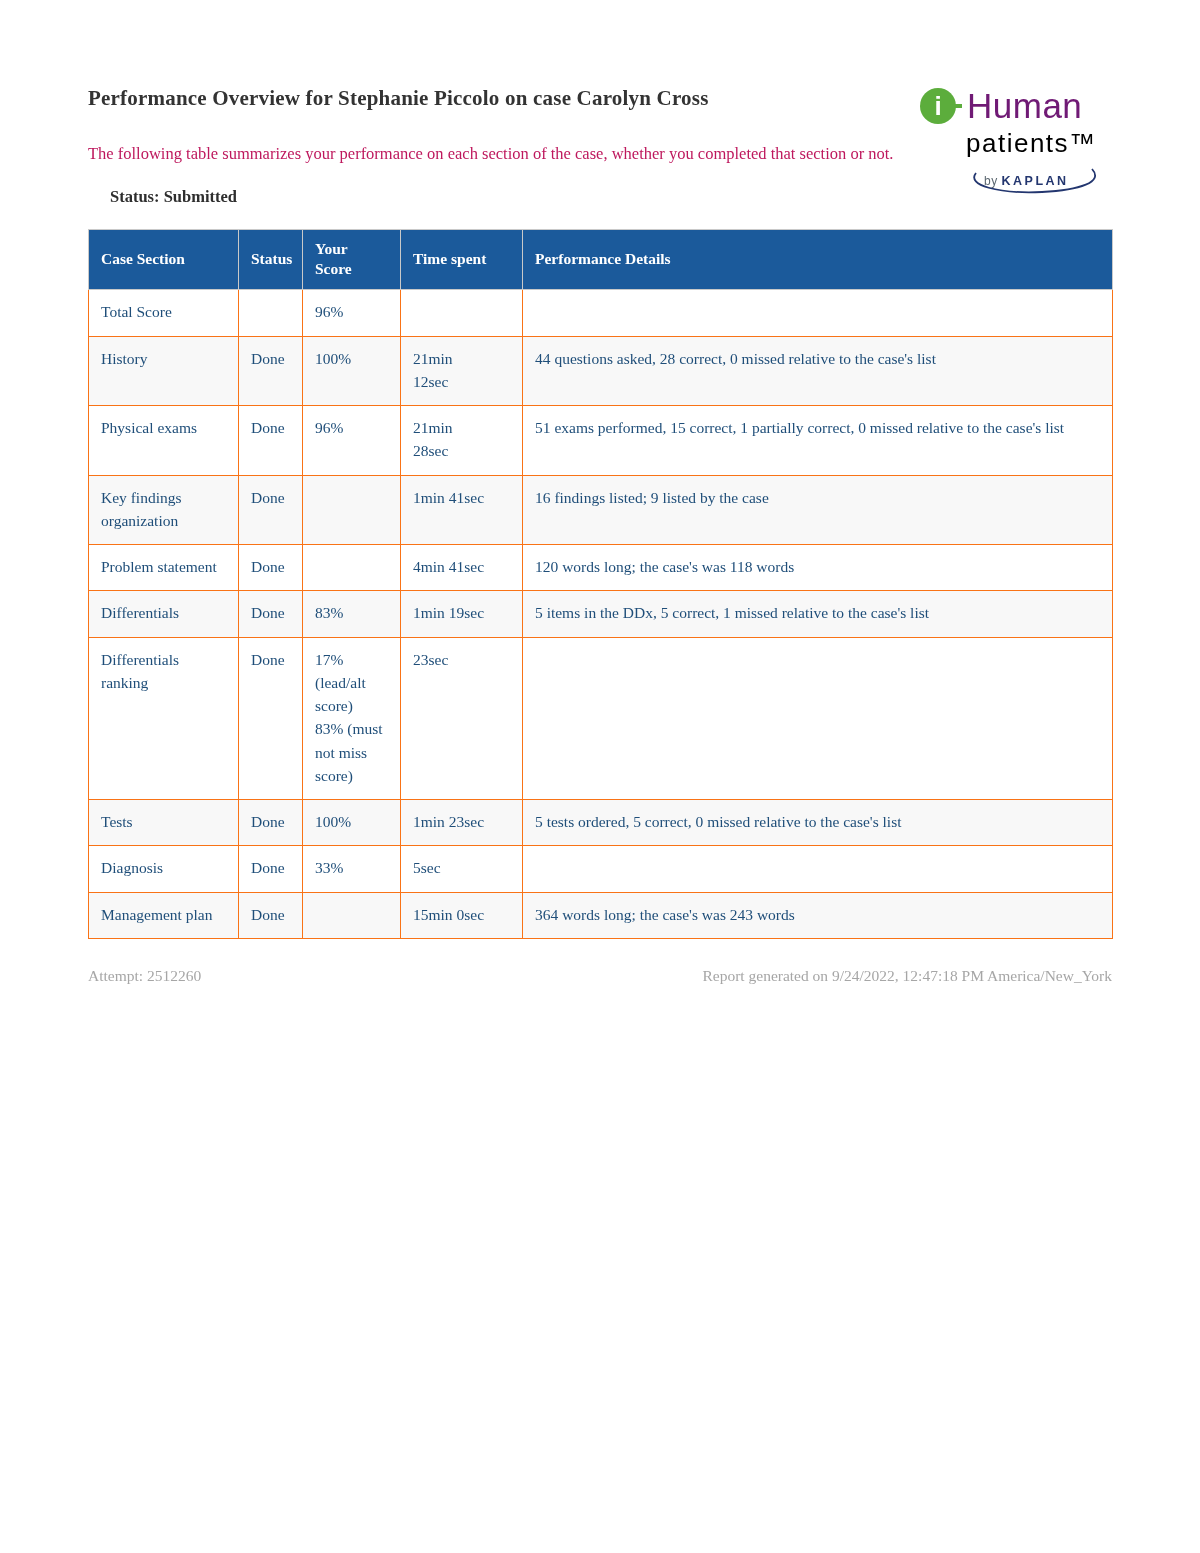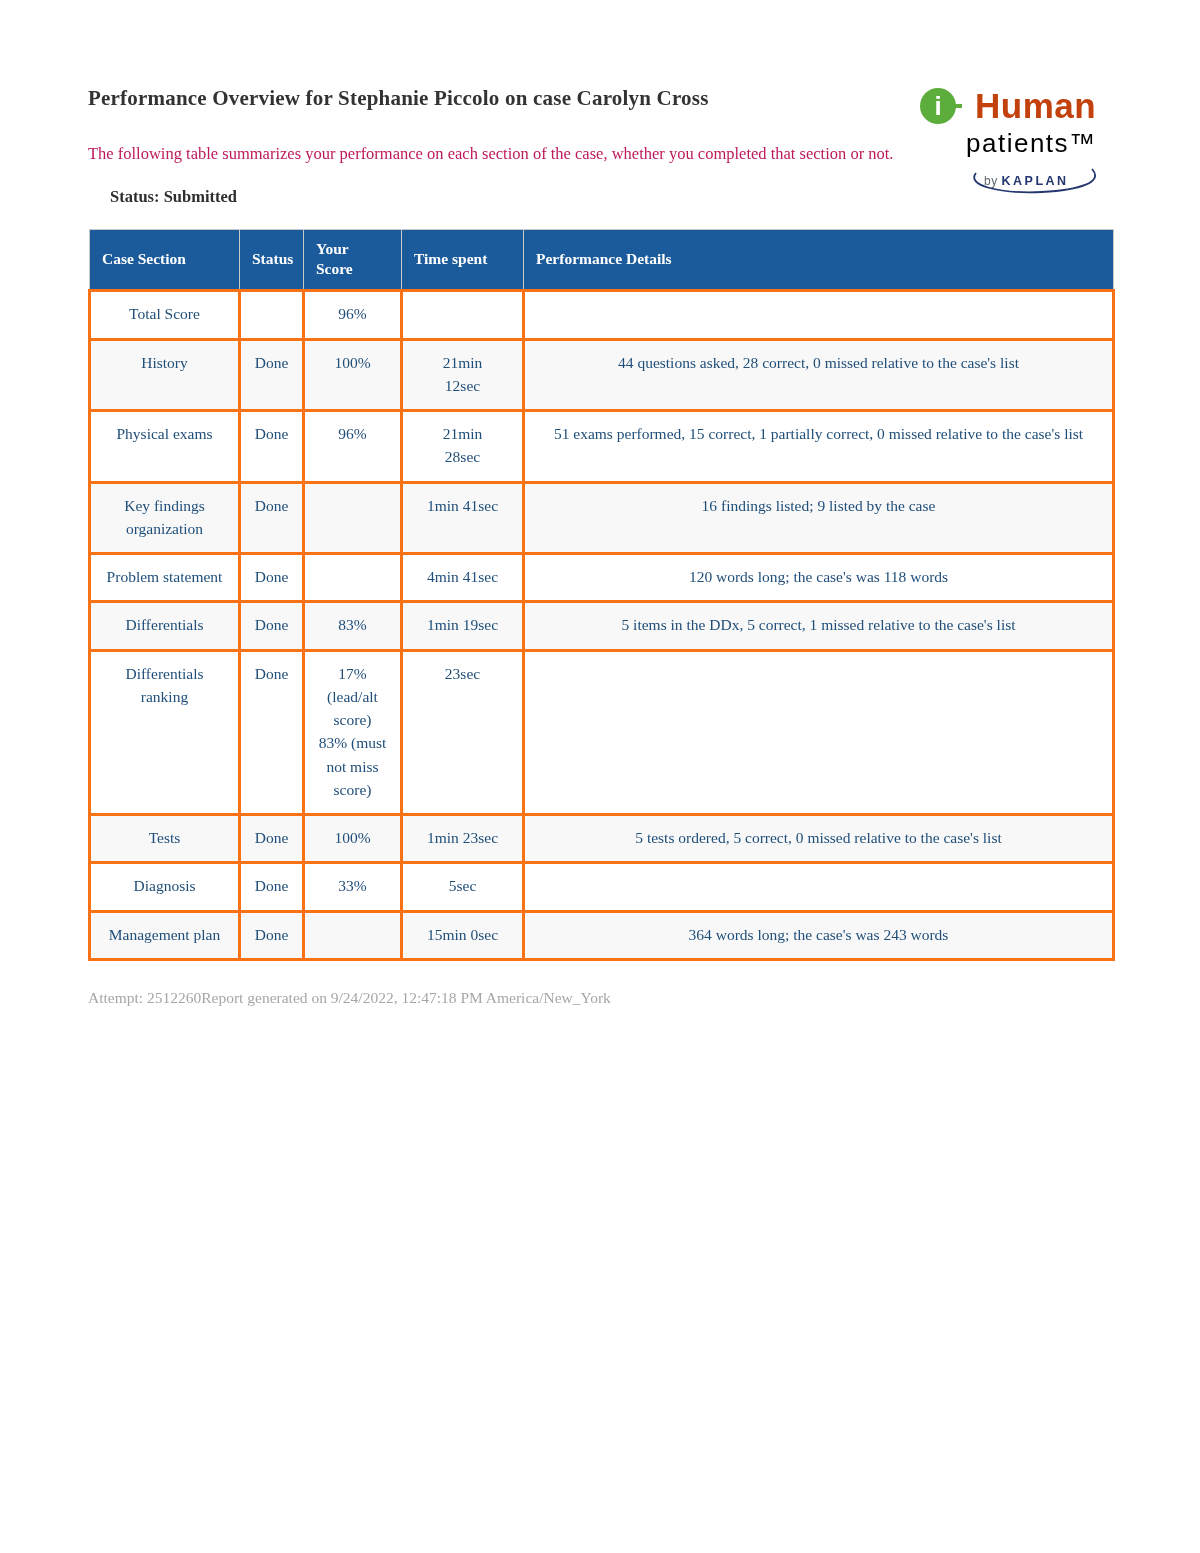--- a/index.html
+++ b/index.html
@@ -72,23 +72,23 @@
     content: "";
     position: absolute;
     right: -6px;
     top: 16px;
     width: 9px;
     height: 4px;
     background: #5cad3c;
   }
   .logo-human {
     font-size: 35px;
-    font-weight: bold;
-    color: #c2410c;
-    margin-left: 14px;
+    font-weight: normal;
+    color: #701a75;
+    margin-left: 6px;
     letter-spacing: 0.5px;
   }
   .logo-patients {
     font-size: 26px;
     color: #000000;
     letter-spacing: 1.5px;
     margin: 2px 0 6px 46px;
   }
   .logo-kaplan {
     position: relative;
@@ -130,34 +130,33 @@
     color: #ffffff;
     text-align: left;
     font-weight: bold;
     font-size: 15.5px;
     padding: 9px 12px;
     border: 1px solid #c9c9c9;
     vertical-align: middle;
     line-height: 1.35;
   }
   table.performance td {
-    border: 3px solid #f97316;
+    border: 1px solid #f97316;
     padding: 10px 12px 12px 12px;
     vertical-align: top;
     line-height: 1.5;
     white-space: pre-line;
     word-wrap: break-word;
-    text-align: center;
   }
   table.performance tbody tr:nth-child(even) td { background: #f8f8f8; }
 
   
   .report-footer {
     display: flex;
-    justify-content: flex-start;
+    justify-content: space-between;
     width: 1024px;
     margin-top: 28px;
     font-size: 15.5px;
     color: #a6a6a6;
   }
 </style>
 </head>
 <body>
 
 <div class="page">

